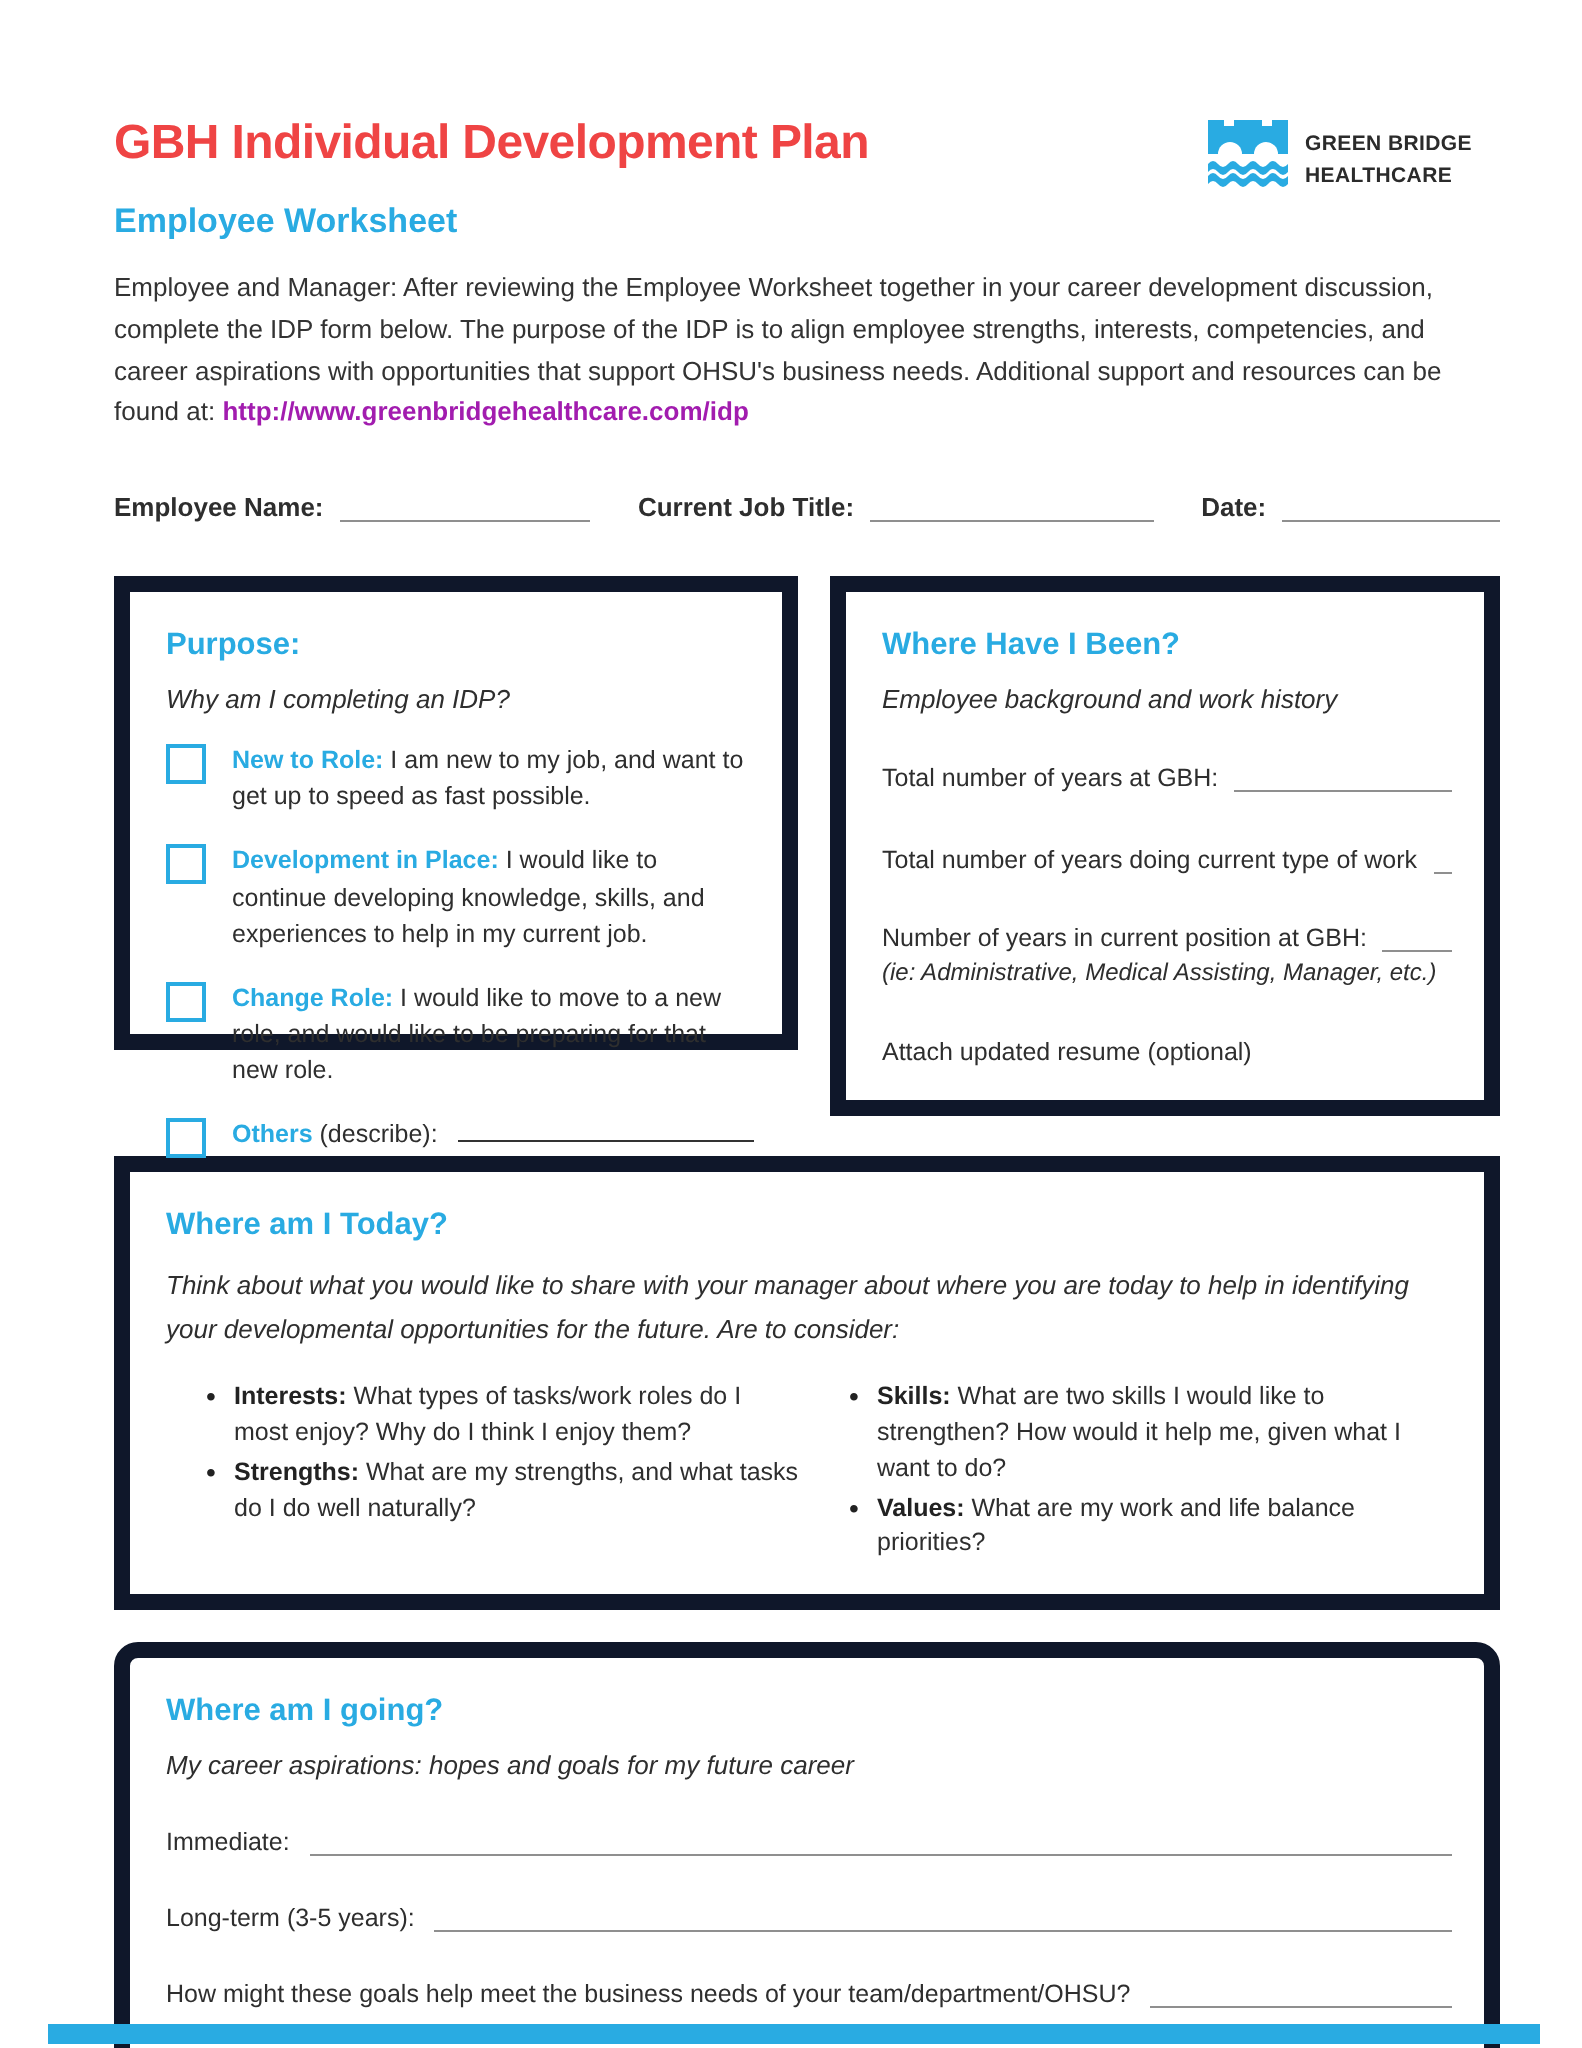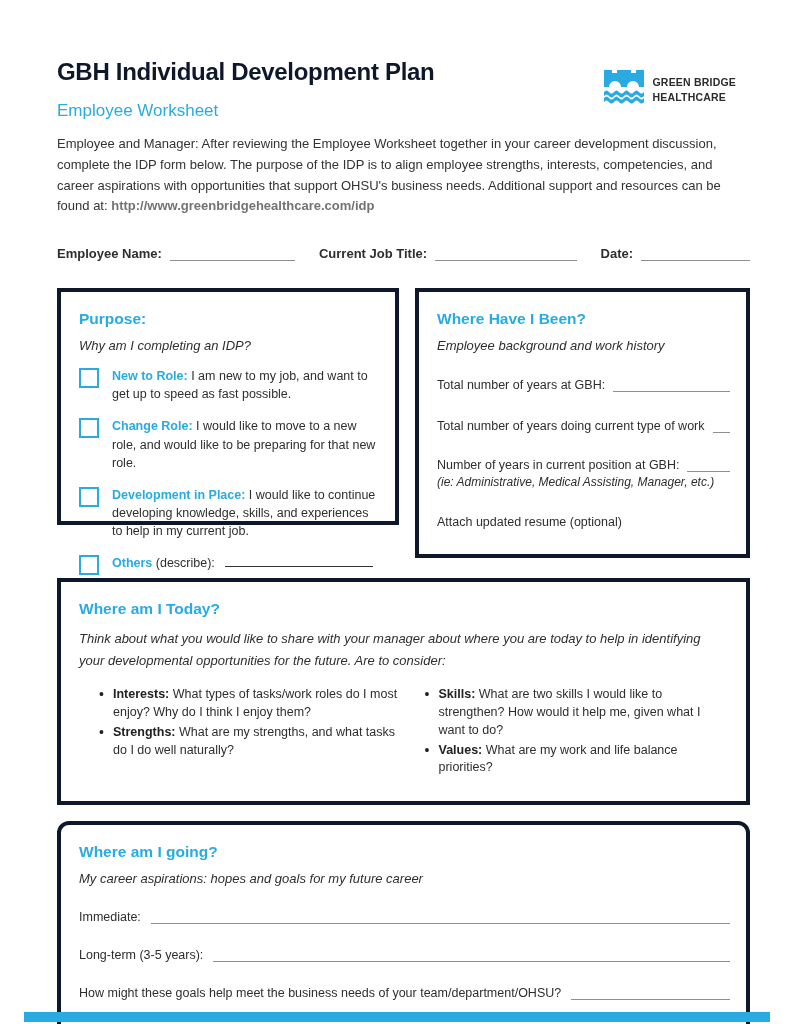--- a/index.html
+++ b/index.html
@@ -6,39 +6,39 @@
   html,body { background:#ffffff; }
   body {
     width:791px; height:1024px; position:relative; overflow:hidden;
     font-family:"Liberation Sans","DejaVu Sans",sans-serif;
     color:#333;
   }
   .page { padding:58px 41px 0 57px; position:relative; height:100%; }
 
   
   .hdr { position:relative; }
-  .title { font-size:24px; font-weight:700; color:#0f172a; letter-spacing:-0.3px; }
-  .subtitle { font-size:17px; font-weight:400; color:#29ABE2; margin-top:15px; }
-  .logo { position:absolute; top:12px; right:14px; display:flex; align-items:center; gap:9px; }
+  .title { font-size:24px; font-weight:700; color:#ef4444; letter-spacing:-0.3px; }
+  .subtitle { font-size:17px; font-weight:700; color:#29ABE2; margin-top:15px; }
+  .logo { position:absolute; top:2px; right:14px; display:flex; align-items:center; gap:9px; }
   .logo-text { font-size:10.5px; font-weight:700; color:#2b2b2b; line-height:1.45; letter-spacing:0.2px; }
 
   .intro { font-size:13px; line-height:1.6; margin-top:13px; color:#333; }
-  .intro b { color:#737373; }
+  .intro b { color:#a21caf; }
 
   
   .fieldrow { display:flex; align-items:flex-end; margin-top:29px; font-size:13px; color:#2e2e2e; }
   .fieldrow .lbl { white-space:nowrap; padding-right:8px;font-weight:bold; }
   .blank { border-bottom:1px solid #8f8f8f; height:15px; }
   .f1 { flex:1.15; margin-right:24px; }
   .f2 { flex:1.3; margin-right:24px; }
   .f3 { flex:1; }
 
   
   .tworow { display:flex; gap:16px; margin-top:27px; }
-  .box { border:4px solid #0f172a; background:#fff; }
+  .box { border:8px solid #0f172a; background:#fff; }
   .box-purpose { width:342px; height:237px; padding:18px 14px 0 18px; }
   .box-been { flex:1; height:270px; padding:18px 16px 0 18px; }
   .box-today { height:227px; margin-top:20px; padding:18px 20px 0 18px; }
   .box-going { height:224px; margin-top:16px; padding:18px 16px 0 18px;border-radius:12px; }
   .boxhead { font-size:15.5px; font-weight:700; color:#29ABE2; }
   .boxsub { font-size:13px; font-style:italic; color:#2e2e2e; margin-top:10px; }
 
   
   .opt { display:flex; margin-top:14px; }
   .cb { width:20px; height:20px; border:2px solid #29ABE2; flex:0 0 20px; margin-right:13px; margin-top:1px; }
@@ -111,25 +111,25 @@
     <div class="box box-purpose">
       <div class="boxhead">Purpose:</div>
       <div class="boxsub">Why am I completing an IDP?</div>
 
       <div class="opt">
         <span class="cb"></span>
         <span class="opt-text"><b>New to Role:</b><span> I am new to my job, and want to get up to speed as fast possible.</span></span>
       </div>
       <div class="opt">
         <span class="cb"></span>
-        <span class="opt-text"><b>Change Role:</b><span> I would like to move to a new role, and would like to be preparing for that new role.</span></span>
+        <span class="opt-text"><b>Development in Place:</b><span> I would like to continue developing knowledge, skills, and experiences to help in my current job.</span></span>
       </div>
       <div class="opt">
         <span class="cb"></span>
-        <span class="opt-text"><b>Development in Place:</b><span> I would like to continue developing knowledge, skills, and experiences to help in my current job.</span></span>
+        <span class="opt-text"><b>Change Role:</b><span> I would like to move to a new role, and would like to be preparing for that new role.</span></span>
       </div>
       <div class="opt">
         <span class="cb"></span>
         <span class="opt-text"><b>Others</b><span> (describe):</span><span class="others-line"></span></span>
       </div>
     </div>
 
     <div class="box box-been">
       <div class="boxhead">Where Have I Been?</div>
       <div class="boxsub">Employee background and work history</div>

